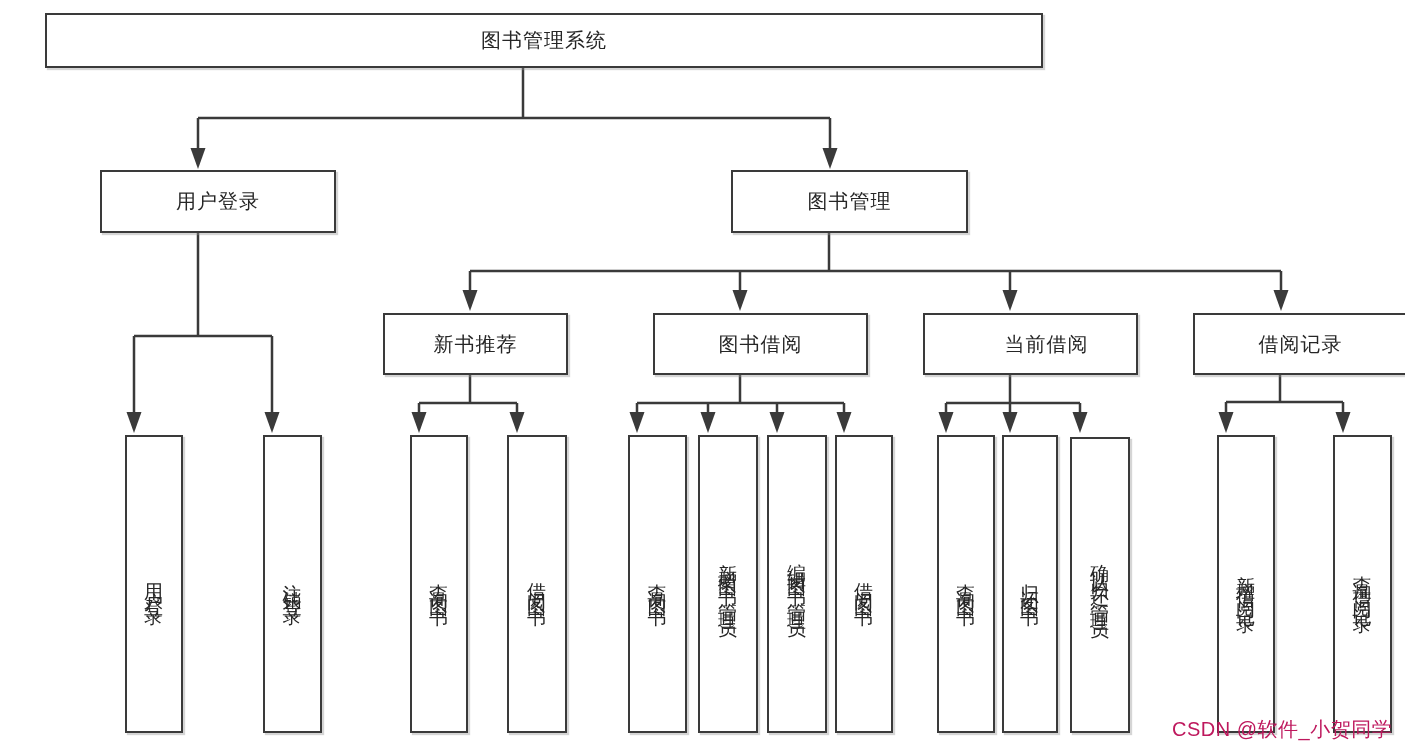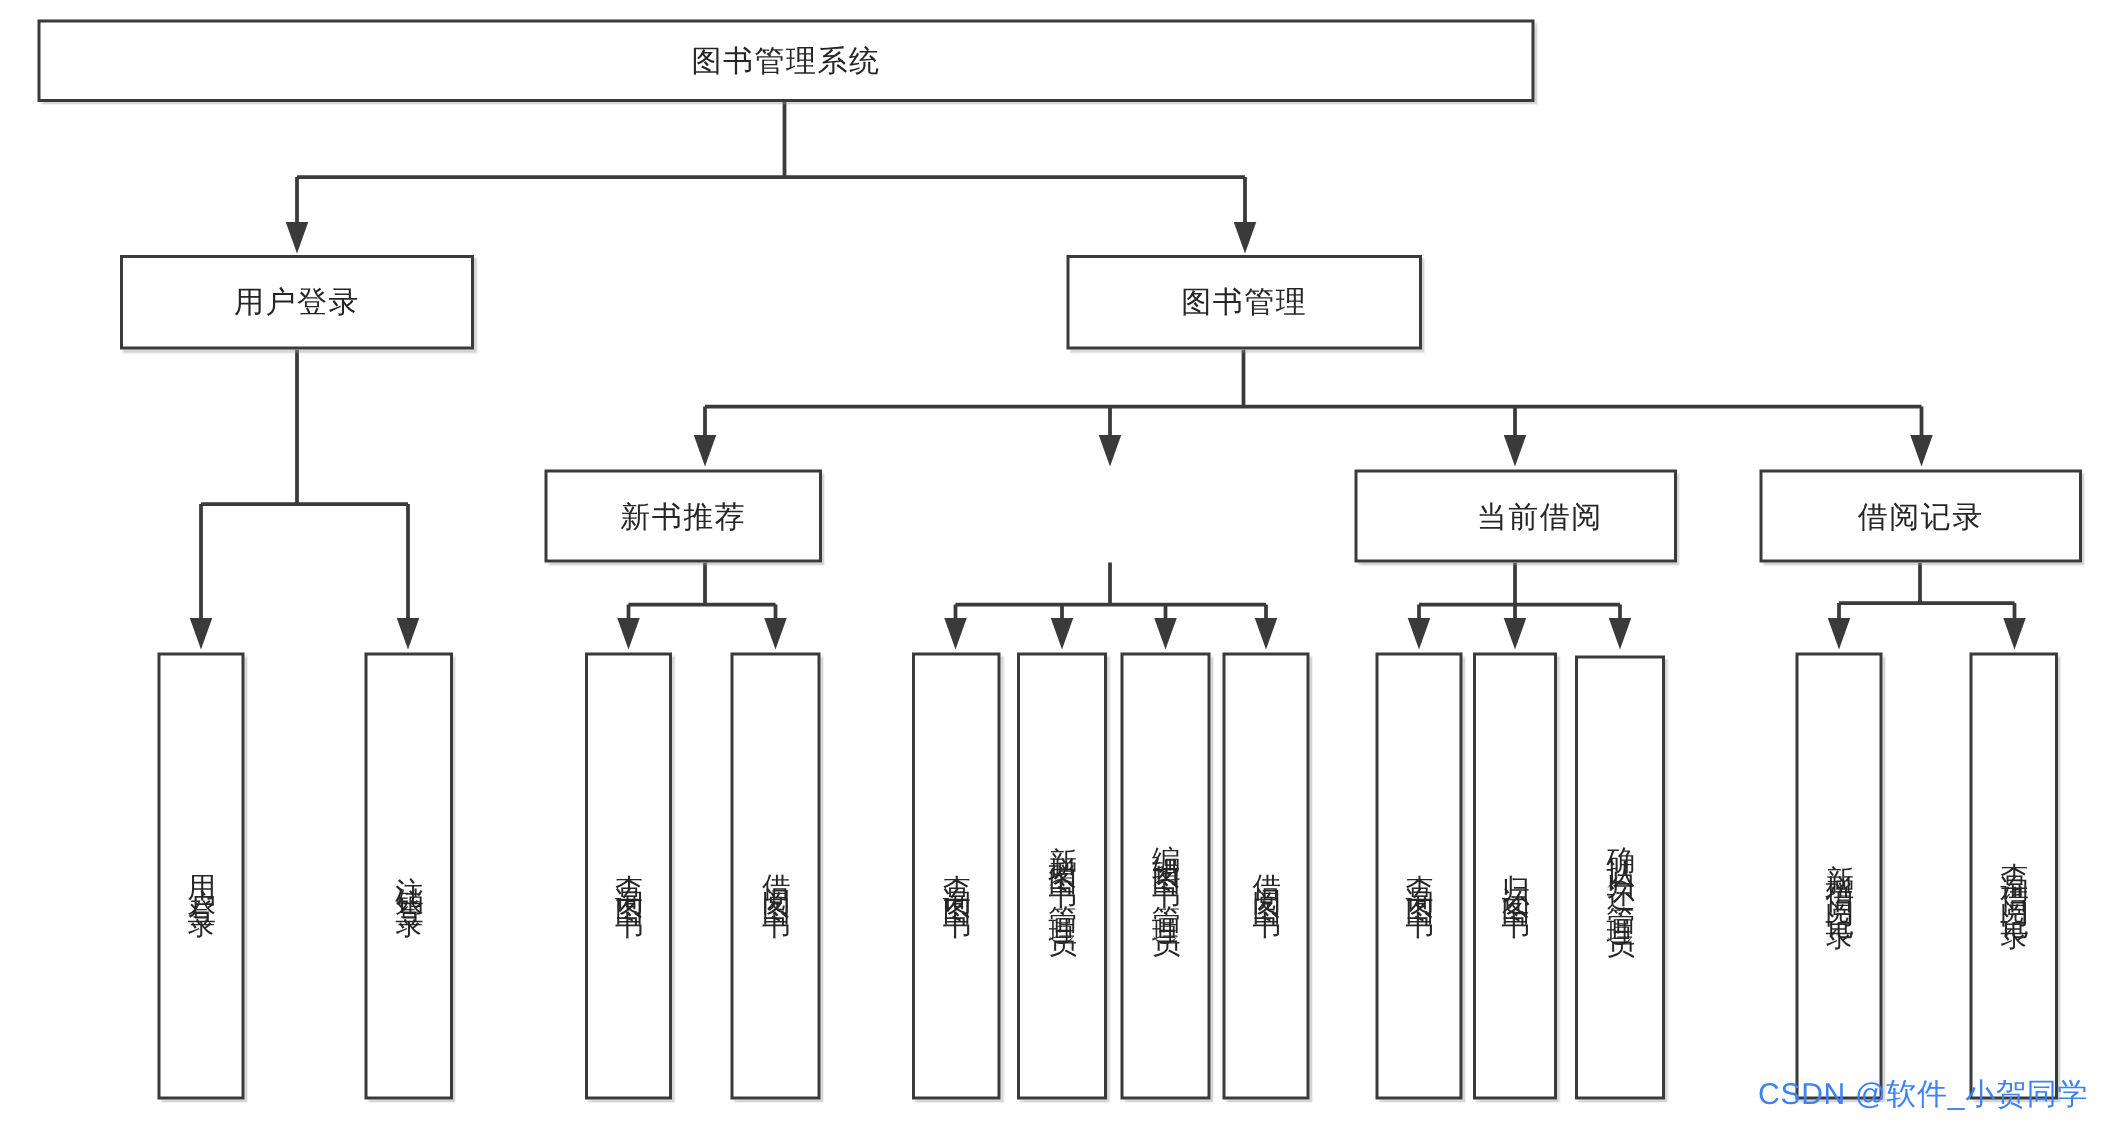--- a/index.html
+++ b/index.html
@@ -16,35 +16,36 @@
     position: absolute;
     background: #ffffff;
     border: 2.5px solid #3a3a3a;
     box-sizing: border-box;
     display: flex;
     align-items: center;
     justify-content: center;
     color: #262626;
     box-shadow: 2px 2px 1px rgba(150,150,150,0.40);
     z-index: 2;
+    margin-left: 20px;
   }
   .h .lbl { font-size: 20px; letter-spacing: 1px; white-space: nowrap; }
   .v .lbl {
     writing-mode: vertical-rl;
     text-orientation: mixed;
     font-size: 19px;
     letter-spacing: 8px;
     line-height: 1;
   }
   .watermark {
     position: absolute;
     left: 1172px;
     top: 716px;
     width: 232px;
-    color: #3b82f6;
+    color: #be185d;
     font-size: 20px;
     letter-spacing: 0.5px;
     white-space: nowrap;
     z-index: 5;
   }
 </style>
 </head>
 <body>
 
 <div class="stage">
@@ -96,20 +97,23 @@
   <div class="box h" style="left:80px; top:170px; width:236px; height:63px;">
     <span class="lbl">用户登录</span>
   </div>
   <div class="box h" style="left:711px; top:170px; width:237px; height:63px;">
     <span class="lbl">图书管理</span>
   </div>
 
   <div class="box h" style="left:363px; top:313px; width:185px; height:62px;">
     <span class="lbl">新书推荐</span>
   </div>
+  <div class="box h" style="left:633px; top:313px; width:215px; height:62px;">
+    <span class="lbl">图书借阅</span>
+  </div>
   <div class="box h" style="left:903px; top:313px; width:215px; height:62px;padding-left:32px;">
     <span class="lbl">当前借阅</span>
   </div>
   <div class="box h" style="left:1173px; top:313px; width:215px; height:62px;">
     <span class="lbl">借阅记录</span>
   </div>
 
   <div class="box v" style="left:105px; top:435px; width:58px; height:298px;">
     <span class="lbl">用户登录</span>
   </div>

